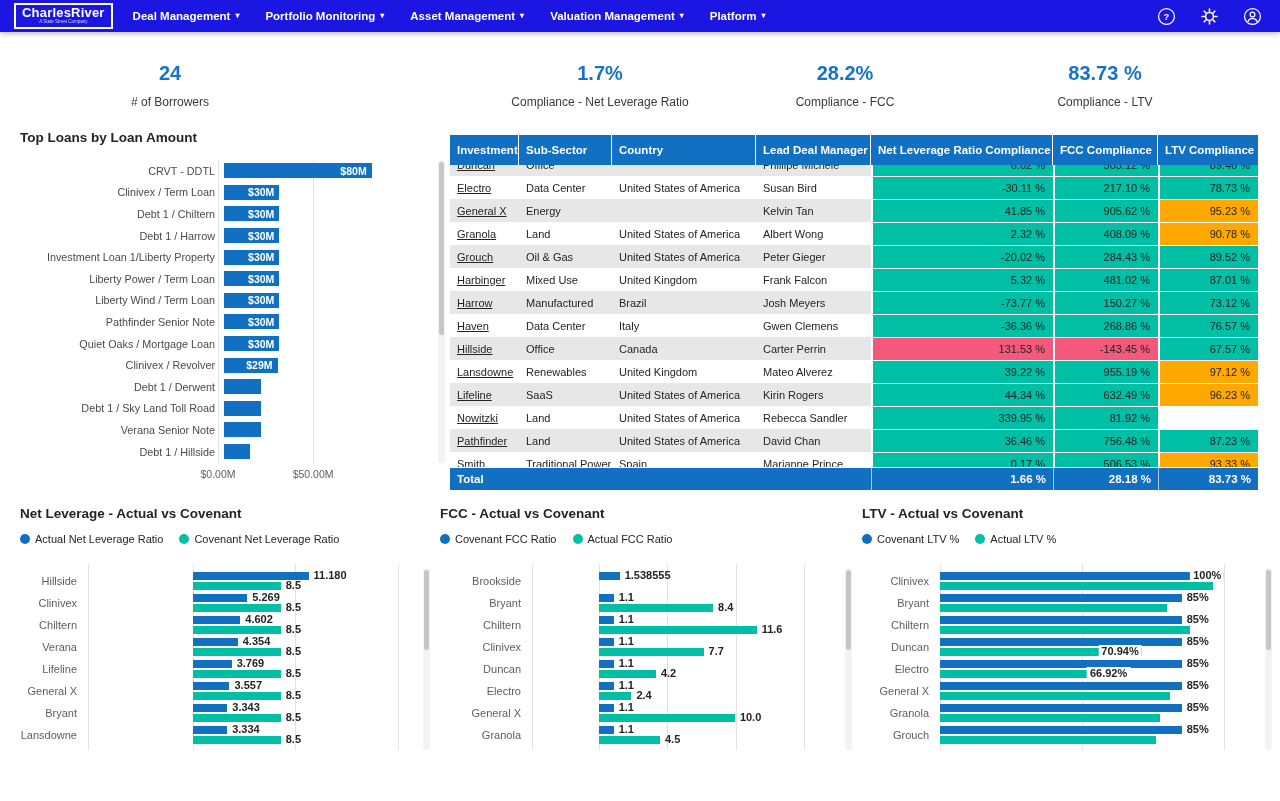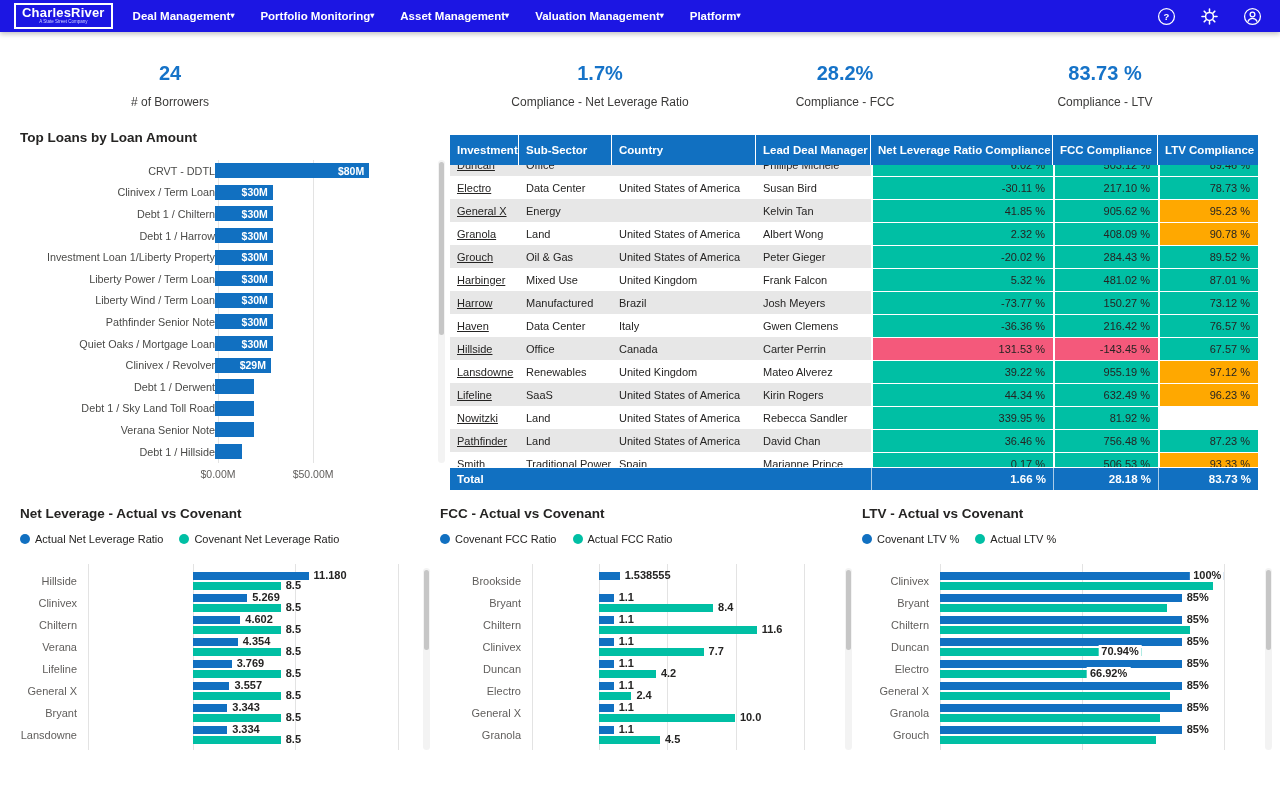--- a/index.html
+++ b/index.html
@@ -7,38 +7,38 @@
         font-family:"Liberation Sans",sans-serif;color:#252423;}
 
   
   .topnav{position:absolute;top:0;left:0;right:0;height:32px;background:var(--c-nav-bg,#1C16E3);
           display:flex;align-items:center;box-shadow:0 2px 5px rgba(0,0,0,.25);z-index:50;}
   .brand{display:flex;flex-direction:column;align-items:center;border:2px solid #fff;
          padding:1px 6px 2px 6px;margin-left:14px;line-height:1;}
   .brand-name{color:#fff;font-weight:700;font-size:13px;letter-spacing:.2px;}
   .brand-tag{color:#cfd0ff;font-size:4.5px;margin-top:1px;}
   .nav-items{display:flex;align-items:center;margin-left:20px;gap:26px;}
-  .nav-item{display:flex;align-items:center;color:#fff;font-size:11.5px;font-weight:700;cursor:pointer;}
+  .nav-item{display:flex;align-items:center;gap:5px;color:#fff;font-size:11.5px;font-weight:700;cursor:pointer;}
   .caret{font-size:8px;color:#fff;line-height:1;}
   .nav-icons{margin-left:auto;display:flex;align-items:center;gap:24px;margin-right:18px;}
   .nav-icon{width:19px;height:19px;cursor:pointer;}
 
   
   .kpi{position:absolute;top:62px;transform:translateX(-50%);text-align:center;white-space:nowrap;}
   .kpi-value{font-size:20px;font-weight:700;color:var(--c-kpi-value,#1673C8);}
   .kpi-label{font-size:12px;color:#3b3a39;margin-top:10px;}
 
   
   .panel-title{font-size:13.5px;font-weight:700;color:#252423;}
 
   
   #loans-panel{position:absolute;left:20px;top:130px;width:425px;height:362px;}
   #loans-rows{position:absolute;top:30px;left:0;right:18px;height:303px;z-index:2;}
   .loan-row{display:flex;align-items:center;height:21.6px;}
-  .loan-label{width:195px;text-align:right;font-size:10.8px;color:#4a4a48;
+  .loan-label{width:195px;text-align:right;padding-right:9px;font-size:10.8px;color:#4a4a48;
               white-space:nowrap;overflow:hidden;}
   .loan-plot{position:relative;flex:1;height:15px;}
   .loan-bar{position:absolute;left:0;top:0;height:15px;background:var(--c-series-blue,#1170C1);
             display:flex;align-items:center;justify-content:flex-end;cursor:pointer;}
   .loan-bar-label{color:#fff;font-weight:700;font-size:10.5px;padding-right:5px;}
   #loans-grid{position:absolute;top:30px;left:198px;right:18px;height:303px;z-index:1;}
   .gridv{position:absolute;top:0;bottom:0;width:1px;background:#E3E3E3;}
   #loans-axis{position:absolute;left:198px;right:18px;top:338px;height:14px;z-index:2;}
   .axis-tick{position:absolute;transform:translateX(-50%);font-size:10.5px;color:#605E5C;white-space:nowrap;}
   .vscroll{position:absolute;width:7px;background:#f3f3f3;border-radius:4px;z-index:3;cursor:pointer;}
@@ -363,21 +363,21 @@
           <div class="tcell vcell ok">73.12 %</div>
         </div>
         <div class="trow tgrid">
           <div class="tcell plain">
             <span class="inv-link">Haven</span>
           </div>
           <div class="tcell plain">Data Center</div>
           <div class="tcell plain">Italy</div>
           <div class="tcell plain">Gwen Clemens</div>
           <div class="tcell vcell ok">-36.36 %</div>
-          <div class="tcell vcell ok">216.42 %</div>
+          <div class="tcell vcell ok">268.86 %</div>
           <div class="tcell vcell ok">76.57 %</div>
         </div>
         <div class="trow tgrid alt">
           <div class="tcell plain">
             <span class="inv-link">Hillside</span>
           </div>
           <div class="tcell plain">Office</div>
           <div class="tcell plain">Canada</div>
           <div class="tcell plain">Carter Perrin</div>
           <div class="tcell vcell breach">131.53 %</div>

